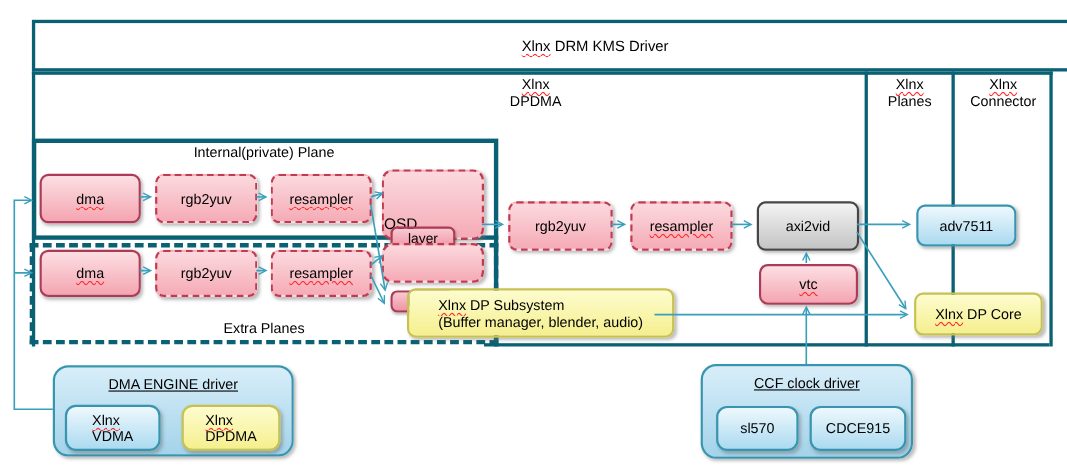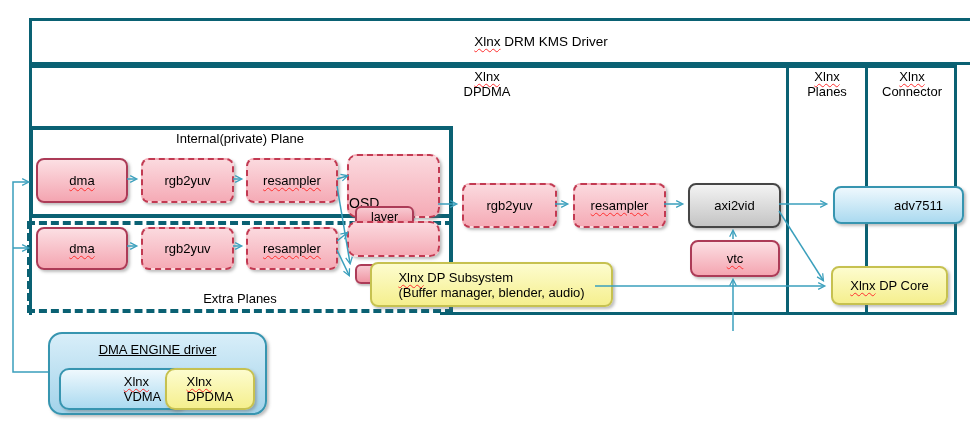--- a/index.html
+++ b/index.html
@@ -19,21 +19,21 @@
   .node{
     position:absolute;display:flex;align-items:center;justify-content:center;
     border-radius:8px;font-size:13px;text-align:left;
     box-shadow:2px 2px 3px rgba(110,110,110,.45);z-index:4;
   }
   .pink-solid{background:linear-gradient(180deg,#fcdfe3 0%,#f4a5b1 100%);border:2px solid #ac3b57;}
   .pink-dash{background:linear-gradient(180deg,#fbd9de 0%,#f5abb6 100%);border:2px dashed #c23a52;}
   .layer-node{background:linear-gradient(180deg,#f8c9d1 0%,#f096a4 100%);border:2px solid #ac3b57;
     border-radius:6px;font-size:12.5px;box-shadow:1px 2px 2px rgba(110,110,110,.4);margin-top:39px;}
   .gray-node{background:linear-gradient(180deg,#f3f3f3 0%,#c4c4c4 100%);border:2px solid #464646;}
-  .blue-node{background:linear-gradient(180deg,#eef8fd 0%,#abdaf0 100%);border:2px solid #3795b0;padding-left:40px;}
+  .blue-node{background:linear-gradient(180deg,#eef8fd 0%,#abdaf0 100%);border:2px solid #3795b0;}
   .blue-container{background:linear-gradient(180deg,#d8eef9 0%,#a3d3ea 100%);border:2px solid #3795b0;
     border-radius:14px;text-decoration:underline;}
   .yellow-node{background:linear-gradient(180deg,#fdfcce 0%,#f5ef8e 100%);border:2px solid #c6c150;}
   .two-line{line-height:15px;}
   .sq{
     text-decoration-line:underline;text-decoration-style:wavy;
     text-decoration-color:#ff2e2e;text-decoration-thickness:1px;text-underline-offset:2px;
   }
   .label{position:absolute;font-size:13px;text-align:center;z-index:2;}
   .col-head{position:absolute;font-size:13px;text-align:center;line-height:15px;z-index:2;}
@@ -132,20 +132,29 @@
   <div class="node blue-container" style="left:48px;top:332px;width:215px;height:79px;align-items:flex-start;">
     <div class="container-title" style="width:100%;">DMA ENGINE driver</div>
     <div class="node blue-node two-line" style="left:9px;top:34px;width:83px;height:38px;border-radius:10px;">
       <span><span class="sq">Xlnx</span><br><span>VDMA</span></span>
     </div>
     <div class="node yellow-node two-line" style="left:115px;top:34px;width:86px;height:38px;border-radius:10px;">
       <span><span class="sq">Xlnx</span><br><span>DPDMA</span></span>
     </div>
   </div>
 
+  <div class="node blue-container" style="left:637px;top:331px;width:189px;height:82px;align-items:flex-start;">
+    <div class="container-title" style="width:100%;">CCF clock driver</div>
+    <div class="node blue-node" style="left:12px;top:36px;width:71px;height:37px;border-radius:10px;">
+      <span>sl570</span>
+    </div>
+    <div class="node blue-node" style="left:97px;top:36px;width:84px;height:37px;border-radius:10px;">
+      <span>CDCE915</span>
+    </div>
+  </div>
 
   <svg class="wires" width="970" height="427" viewBox="0 0 970 427">
     <defs>
       <marker id="arw" viewBox="0 0 12 12" refX="9" refY="6" markerWidth="10" markerHeight="10" orient="auto" markerUnits="userSpaceOnUse">
         <path d="M2,2 L10,6 L2,10" fill="none" stroke="#3a9fbc" stroke-width="1.5"></path>
       </marker>
     </defs>
     <g fill="none" stroke="#3a9fbc" stroke-width="1.5">
 
       <path d="M48,372 H13 V182 H28" marker-end="url(#arw)"></path>

